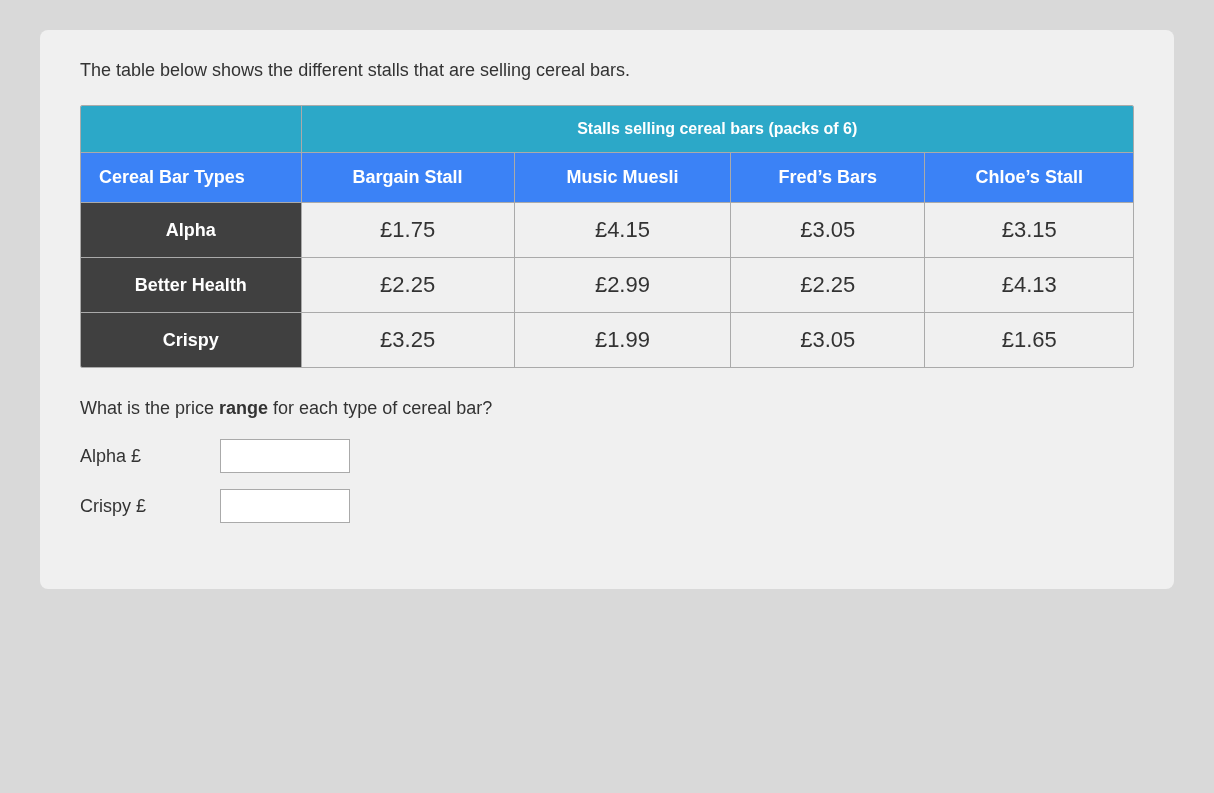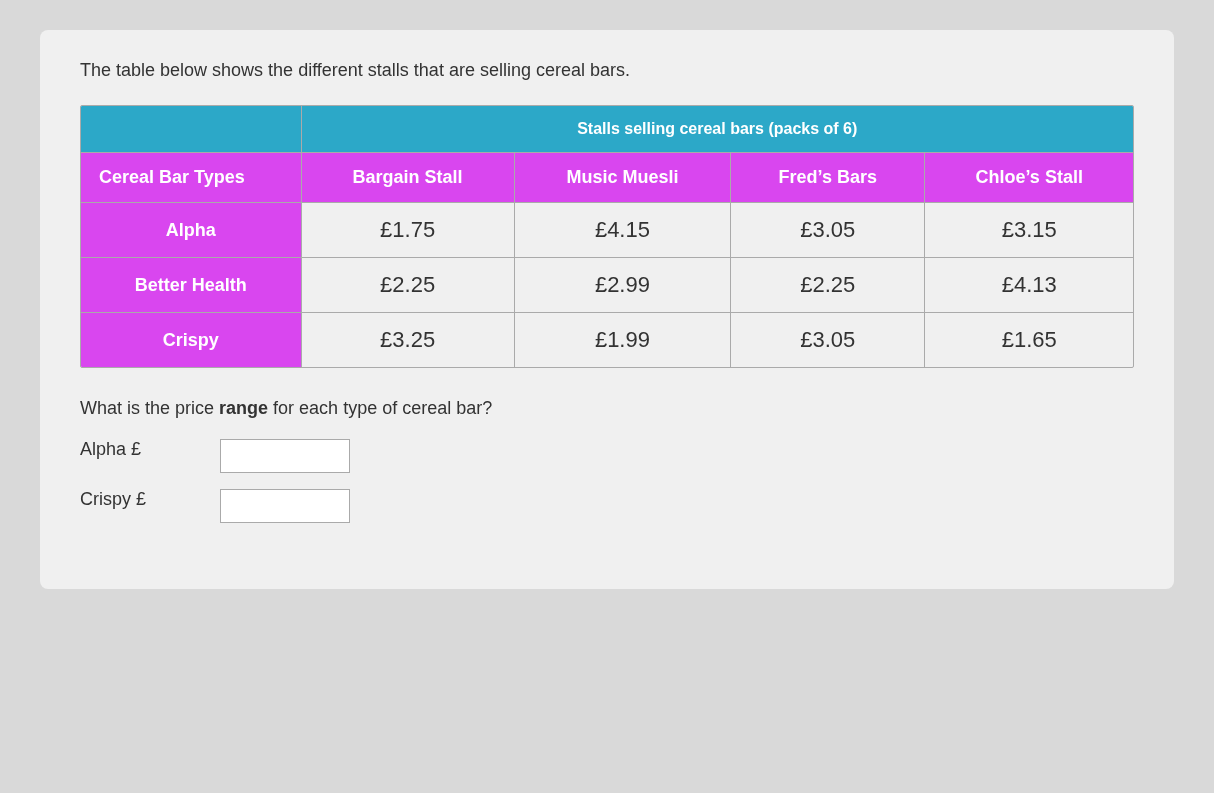--- a/index.html
+++ b/index.html
@@ -56,21 +56,21 @@
       font-size: 16px;
       font-weight: bold;
       text-align: center;
       padding: 14px 10px;
       border: none;
       margin-top: 44px;
     }
 
     
     .subheader-row th {
-      background-color: #d946ef;
+      background-color: #3b82f6;
       color: white;
       font-size: 18px;
       font-weight: bold;
       text-align: center;
       padding: 14px 10px;
       border-top: 1px solid #aaa;
       border-right: 1px solid #aaa;
     }
 
     .subheader-row th:last-child {
@@ -91,21 +91,21 @@
       color: #333;
       border-top: 1px solid #aaa;
       border-right: 1px solid #aaa;
     }
 
     .data-row td:last-child {
       border-right: none;
     }
 
     .data-row td.cereal-name {
-      background-color: #d946ef;
+      background-color: #404040;
       color: white;
       font-weight: bold;
       font-size: 18px;
       text-align: center;
       border-right: 1px solid #aaa;
     }
 
     
     .question-section {
       margin-top: 10px;
@@ -116,20 +116,21 @@
       color: #333;
       margin-bottom: 20px;
     }
 
     .question-text strong {
       font-weight: bold;
     }
 
     .answer-row {
       display: flex;
+      align-items: center;
       margin-bottom: 16px;
       font-size: 18px;
       color: #333;
     }
 
     .answer-label {
       min-width: 140px;
     }
 
     .answer-input {

